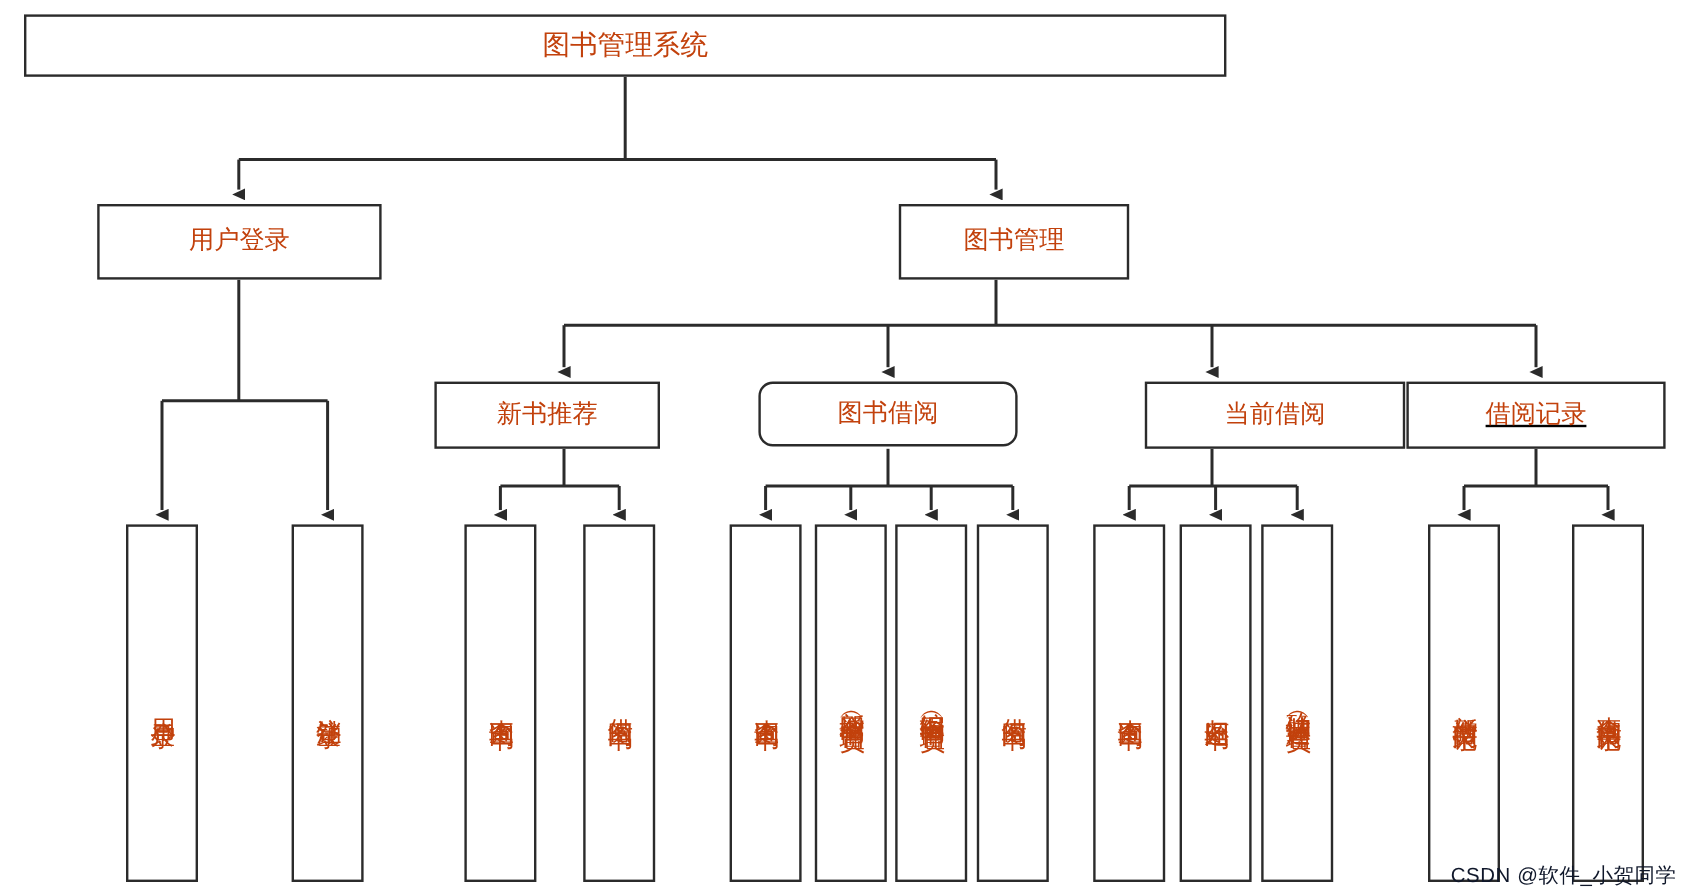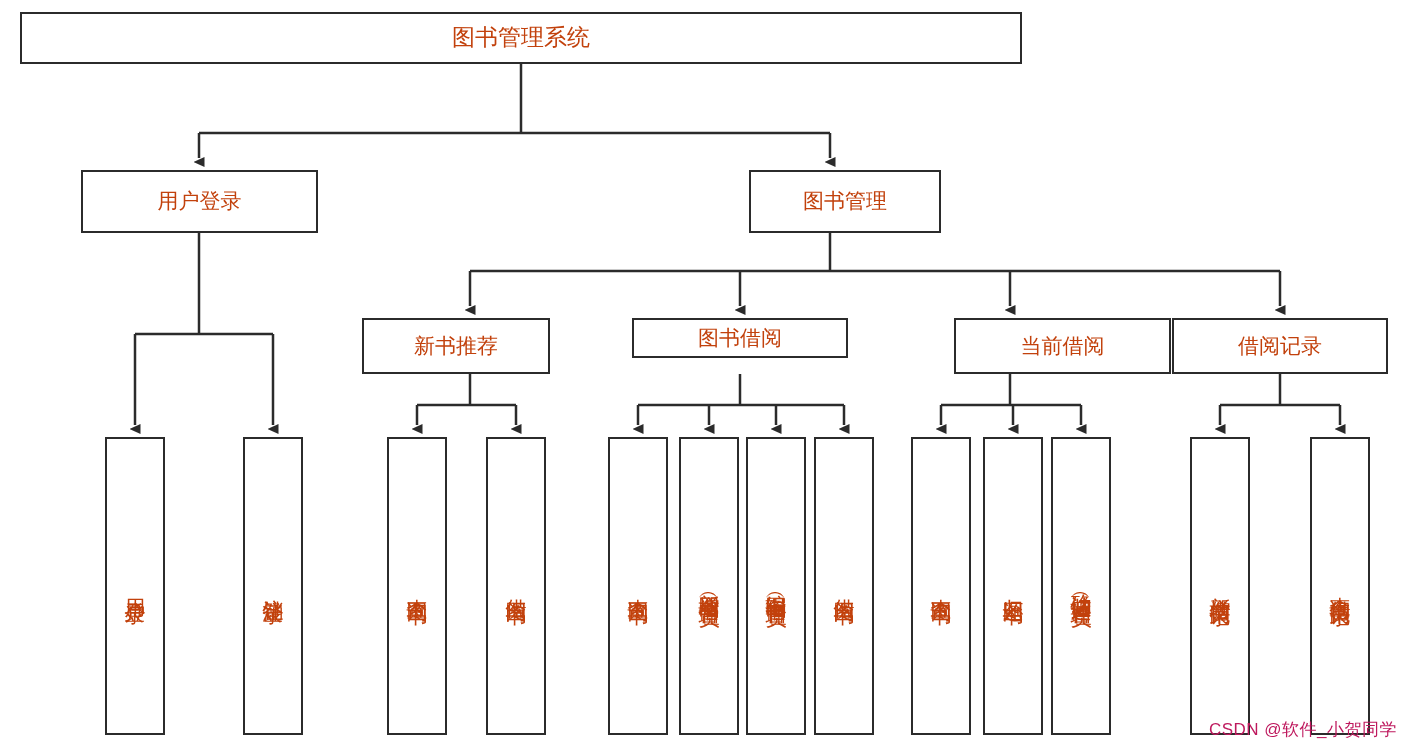--- a/index.html
+++ b/index.html
@@ -5,21 +5,21 @@
   html,body{margin:0;padding:0;background:#ffffff;}
   body{width:1405px;height:747px;overflow:hidden;font-family:"Liberation Sans","DejaVu Sans",sans-serif;}
   #canvas{position:relative;width:1405px;height:747px;background:#fff;}
   .node{position:absolute;box-sizing:border-box;background:#ffffff;border:2.5px solid #2b2b2b;display:flex;align-items:center;justify-content:center;}
   .node .label{color:#c2410c;line-height:1.18;text-align:right;white-space:pre;}
   .node.horiz .label{font-size:21px;}
   .node.title .label{font-size:23px;}
   .node.vert{padding:6px 0;}
   .node.vert .label{writing-mode:vertical-rl;text-orientation:upright;font-size:21px;letter-spacing:2px;line-height:1.05;white-space:normal;max-height:100%;}
   svg.links{position:absolute;left:0;top:0;width:1405px;height:747px;pointer-events:none;}
-  .wm{position:absolute;right:8px;bottom:6px;font-size:17px;color:#be185d;letter-spacing:.5px;margin-top:30px;}
+  .wm{position:absolute;right:8px;bottom:6px;font-size:17px;color:#0f172a;letter-spacing:.5px;margin-top:30px;}
 </style>
 </head>
 <body>
 
 <div id="canvas">
   <svg class="links" viewBox="0 0 1405 747">
     <defs>
       <marker id="arrow" markerWidth="10" markerHeight="11" refX="1" refY="5.5" orient="auto" markerUnits="userSpaceOnUse">
         <path d="M0,0 L10,0 L5,11 Z" fill="#2b2b2b"></path>
       </marker>
@@ -66,27 +66,27 @@
       </div>
       <div class="node horiz" style="left: 81px; top: 170px; width: 237px; height: 63px;">
         <span class="label">用户登录</span>
       </div>
       <div class="node horiz" style="left: 712px; top: 170px; width: 192px; height: 63px; margin-left: 37px;">
         <span class="label">图书管理</span>
       </div>
       <div class="node horiz" style="left: 362px; top: 318px; width: 188px; height: 56px;">
         <span class="label">新书推荐</span>
       </div>
-      <div class="node horiz" style="left: 632px; top: 318px; width: 216px; height: 40px;">
+      <div class="node horiz" style="left: 632px; top: 318px; width: 216px; height: 54px; border-radius: 12px;">
         <span class="label">图书借阅</span>
       </div>
       <div class="node horiz" style="left: 954px; top: 318px; width: 217px; height: 56px;">
         <span class="label">当前借阅</span>
       </div>
-      <div class="node horiz" style="left: 1172px; top: 318px; width: 216px; height: 56px;">
+      <div class="node horiz" style="left: 1172px; top: 318px; width: 216px; height: 56px; text-decoration: underline;">
         <span class="label">借阅记录</span>
       </div>
       <div class="node vert" style="left: 105px; top: 437px; width: 60px; height: 298px;">
         <span class="label">用户登录</span>
       </div>
       <div class="node vert" style="left: 243px; top: 437px; width: 60px; height: 298px;">
         <span class="label">注销登录</span>
       </div>
       <div class="node vert" style="left: 387px; top: 437px; width: 60px; height: 298px;">
         <span class="label">查询图书</span>

